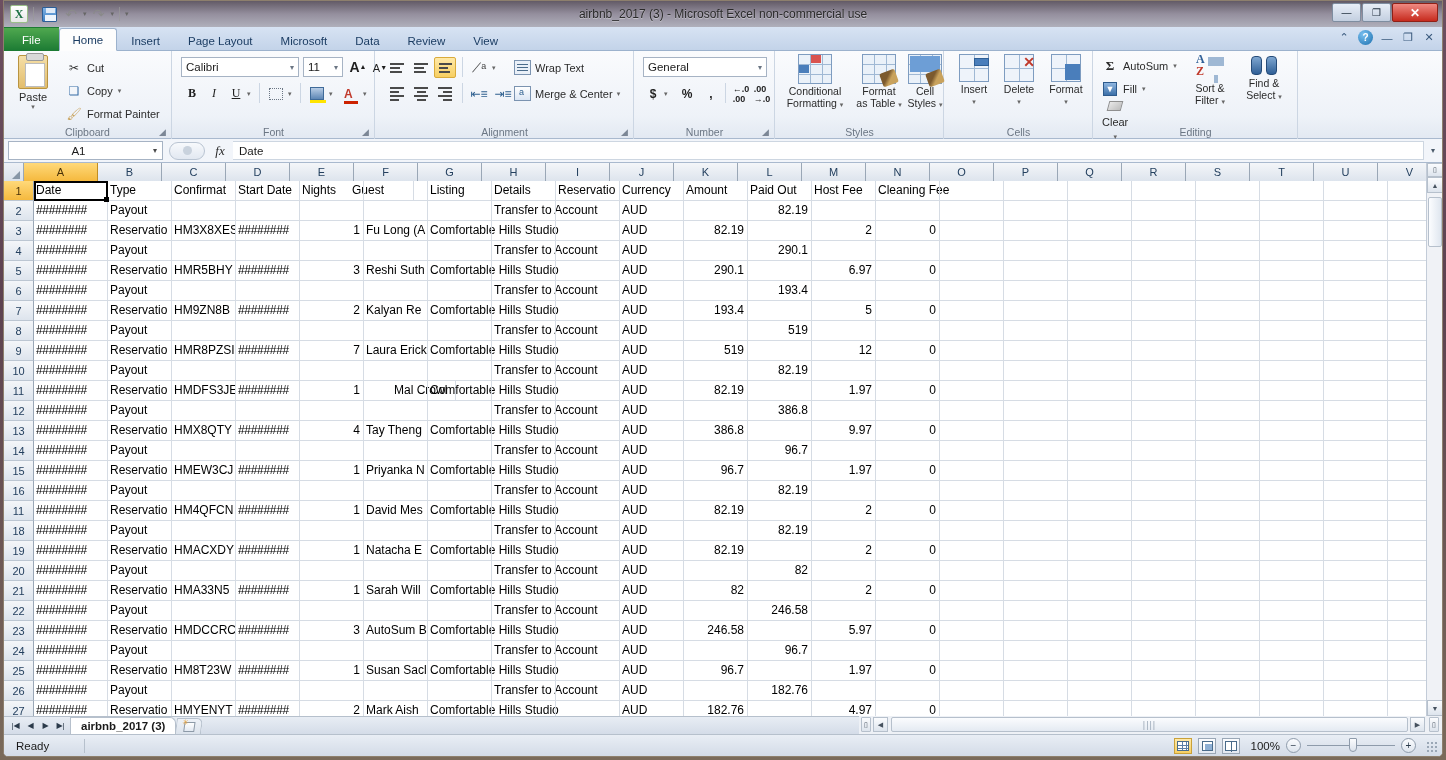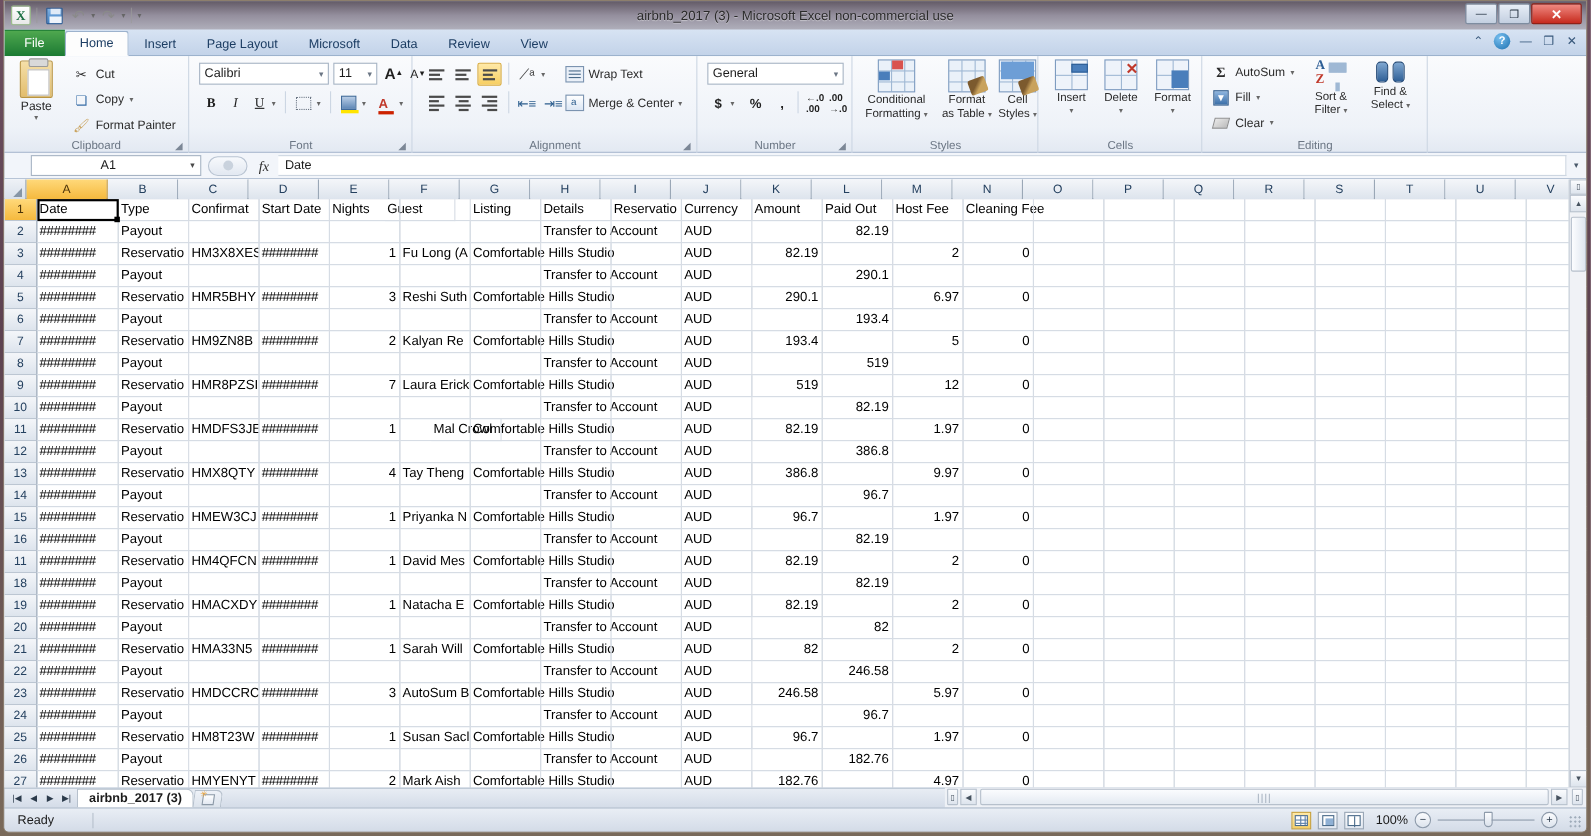--- a/index.html
+++ b/index.html
@@ -214,21 +214,21 @@
   .binoc i { position:absolute;top:0;width:11px;height:19px;border-radius:4px;
      background:linear-gradient(180deg,#7fa7d1,#2f5f96);border:1px solid #254b78;}
   .binoc i.l{left:0} .binoc i.r{right:0}
   
   #fbar {
     position:absolute; left:0; top:138px; width:100%; height:24px;
     background:#f2f5fa; display:flex; align-items:center;
     border-bottom:1px solid #a9b9ce;
   }
   #namebox {
-    margin-left:24px; width:155px; height:19px; background:#fff;
+    margin-left:4px; width:155px; height:19px; background:#fff;
     border:1px solid #a6b3c4; display:flex;align-items:center;
     font-size:11.5px; color:#1a1a1a;
   }
   #namebox .nb-val { flex:1; text-align:center; }
   #namebox .nb-caret { width:14px; text-align:center; color:#4a4a4a; font-size:8px; }
   .fb-btns { display:flex;align-items:center;gap:2px;margin-left:6px; }
   .fb-round {
     width:36px;height:18px;border:1px solid #b9c4d2;border-radius:9px;
     background:linear-gradient(180deg,#f7f9fc,#e2e8f1);
     display:flex;align-items:center;justify-content:center;
@@ -646,21 +646,21 @@
         <span>AutoSum</span>
         <span class="mini-dd">▾</span>
       </div>
       <div class="mini-item" style="left:8px;top:27px;">
         <span class="mi-ico">
               <span class="fill-down">▼</span>
             </span>
         <span>Fill</span>
         <span class="mini-dd">▾</span>
       </div>
-      <div class="mini-item" style="left:8px;top:50px;">
+      <div class="mini-item" style="left:8px;top:50px;flex-direction:column;">
         <span class="mi-ico">
               <span class="eraser"></span>
             </span>
         <span>Clear</span>
         <span class="mini-dd">▾</span>
       </div>
       <div class="bigbtn" style="left:92px;width:48px;">
         <div class="sf-ico">
               <span class="a">A</span>
               <span class="z">Z</span>

